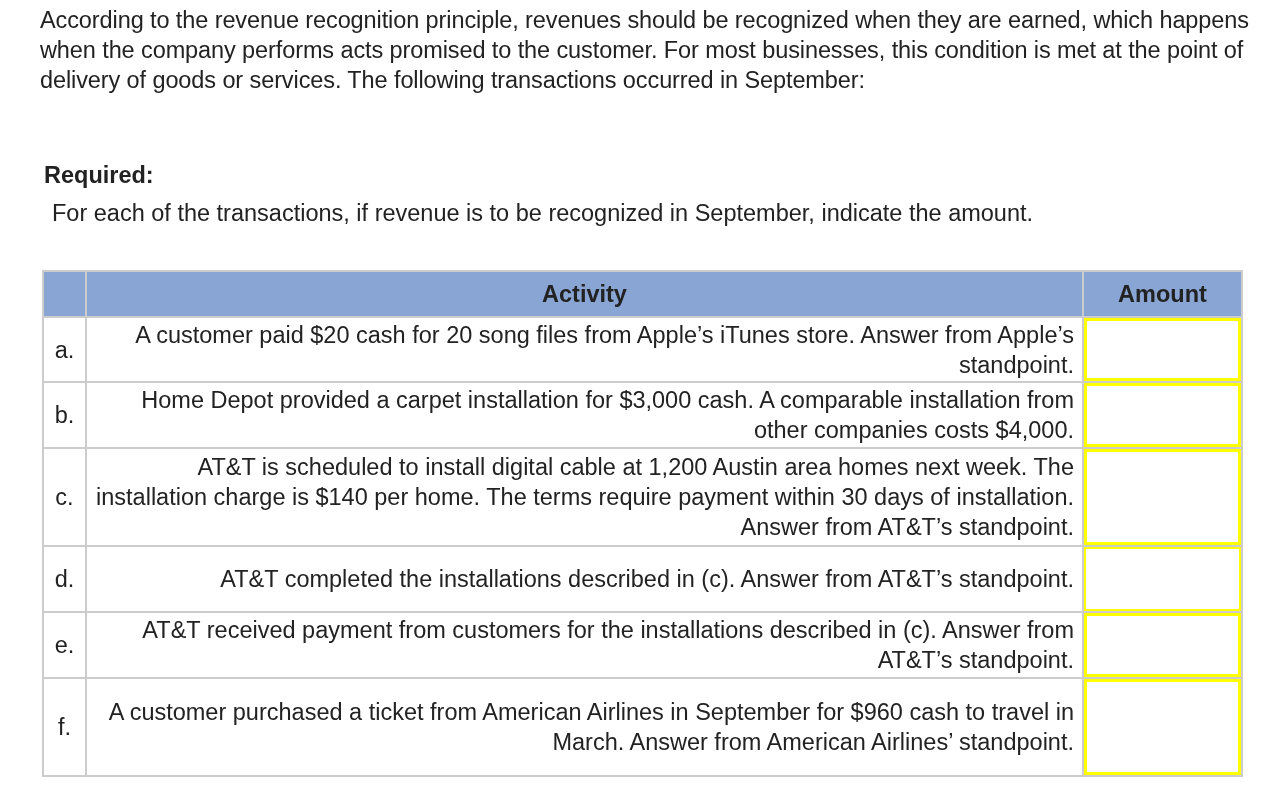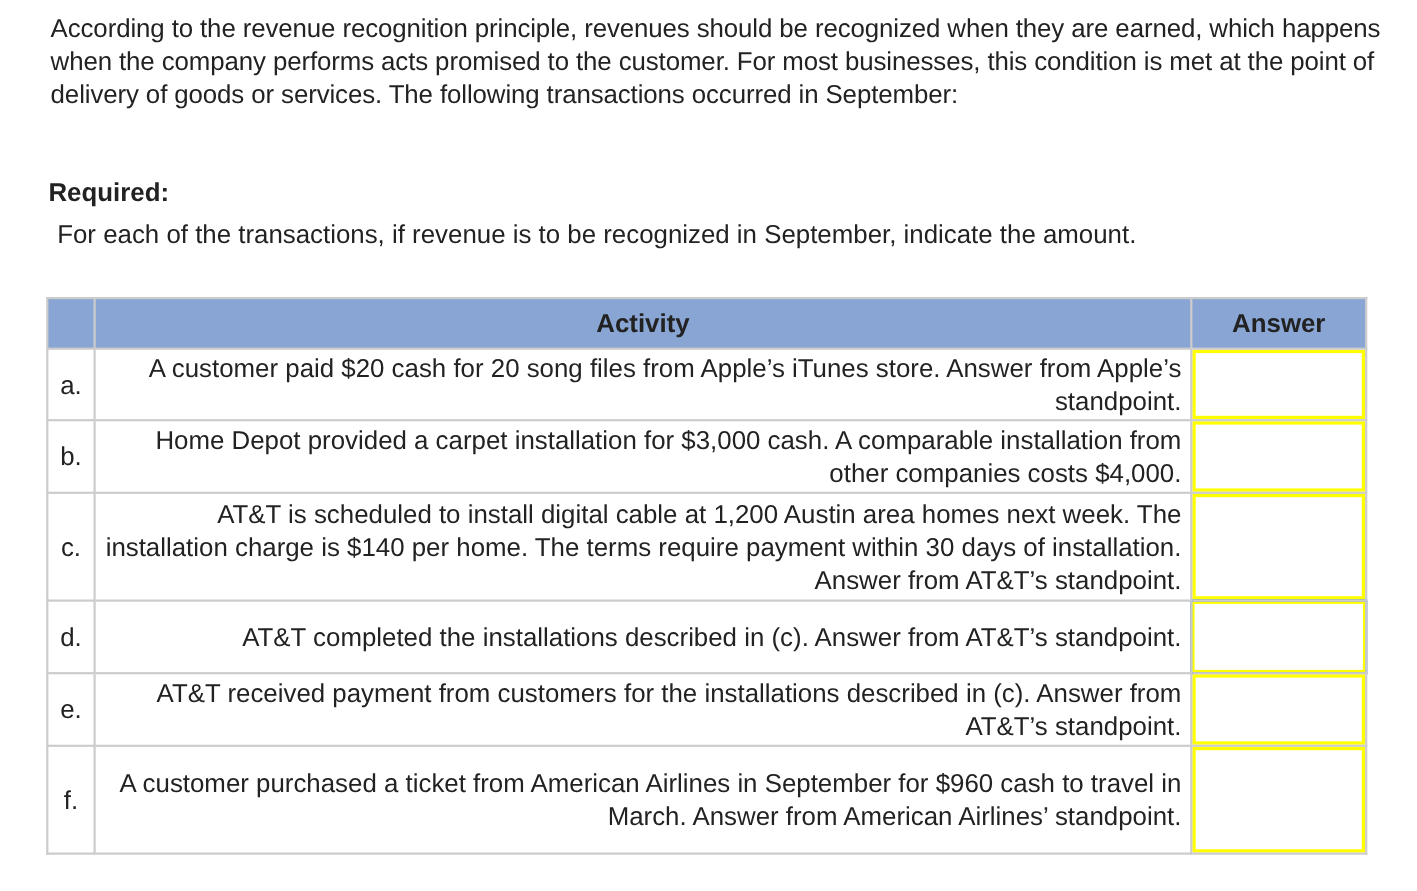--- a/index.html
+++ b/index.html
@@ -1,18 +1,18 @@
 <!DOCTYPE html>
 <html><head>
 <meta charset="utf-8">
 <style>
   html,body{margin:0;padding:0;background:#fff;}
   body{width:1288px;height:810px;position:relative;overflow:hidden;
        font-family:"Liberation Sans",sans-serif;color:#222;}
-  .intro{position:absolute;left:40px;top:5px;width:1220px;font-size:23.5px;line-height:30px;margin:6px;letter-spacing:-0.1px;}
+  .intro{position:absolute;left:40px;top:5px;width:1220px;font-size:23.5px;line-height:30px;margin:0;letter-spacing:-0.1px;}
   .req-title{position:absolute;left:40px;top:156px;font-size:23.5px;font-weight:bold;margin:4px;line-height:30px;}
   .req-text{position:absolute;left:40px;top:186px;font-size:23.5px;margin:12px;line-height:30px;}
   table{position:absolute;left:42px;top:270px;border-collapse:collapse;
         border:2px solid #cccccc;font-size:23.5px;line-height:30px;}
   th,td{border:2px solid #cccccc;padding:0;}
   th{background:#88a5d4;font-weight:bold;color:#222;height:44px;}
   td.letter{width:41px;text-align:center;vertical-align:middle;}
   td.activity{width:981px;padding:0 8px 0 6px;vertical-align:middle;text-align:right;}
   td.amount{width:157px;padding:0;vertical-align:top;}
   .amt-input{display:block;box-sizing:border-box;width:157px;border:3px solid #ffff00;
@@ -24,21 +24,21 @@
 
 <p class="intro">According to the revenue recognition principle, revenues should be recognized when they are earned, which happens when the company performs acts promised to the customer. For most businesses, this condition is met at the point of delivery of goods or services. The following transactions occurred in September:</p>
 <p class="req-title">Required:</p>
 <p class="req-text">For each of the transactions, if revenue is to be recognized in September, indicate the amount.</p>
 
 <table>
   <thead>
     <tr>
       <th></th>
       <th>Activity</th>
-      <th>Answer</th>
+      <th>Amount</th>
     </tr>
   </thead>
   <tbody>
     <tr style="height:65px">
       <td class="letter">a.</td>
       <td class="activity">A customer paid $20 cash for 20 song files from Apple’s iTunes store. Answer from Apple’s standpoint.</td>
       <td class="amount">
           <input class="amt-input" style="height: 63px;" value="">
         </td>
     </tr>

